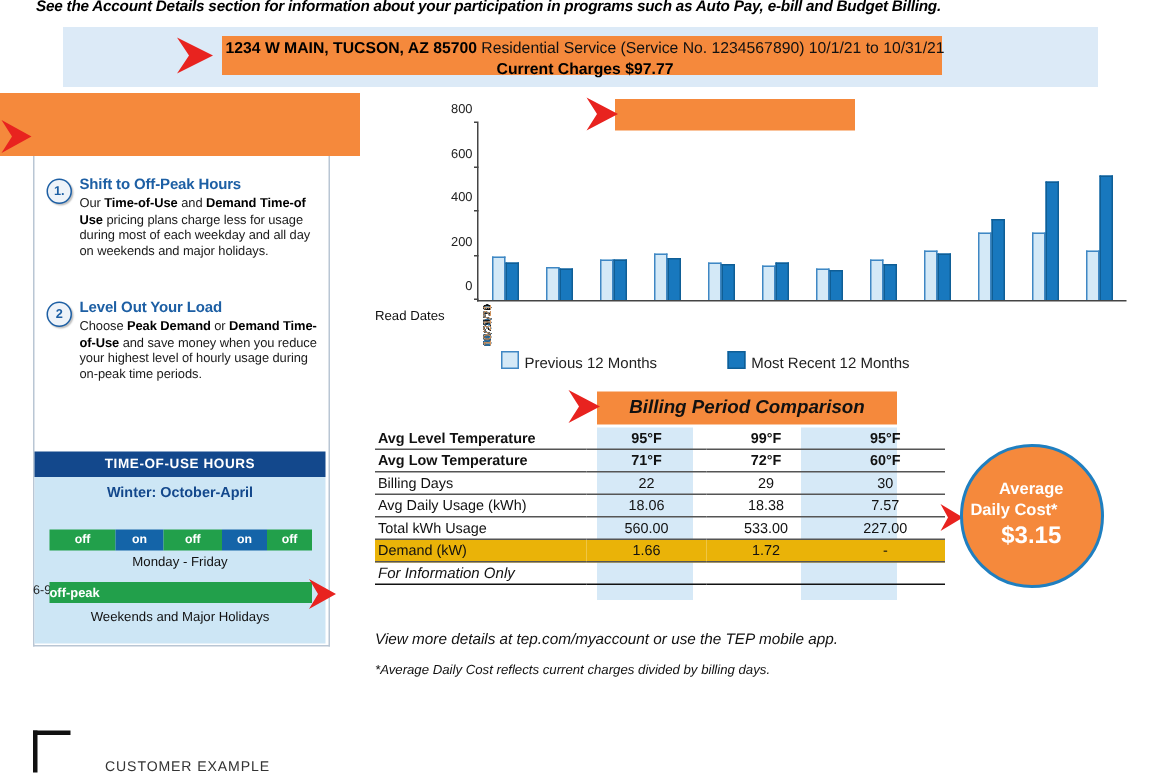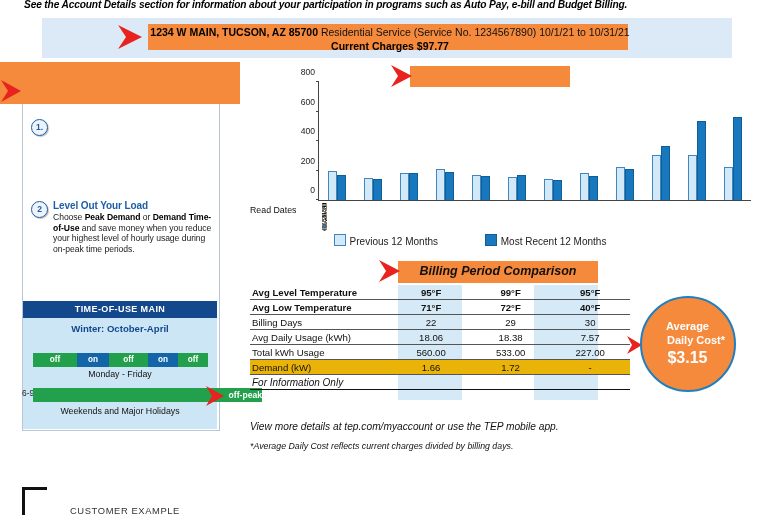--- a/index.html
+++ b/index.html
@@ -75,22 +75,22 @@
     font-size:9.6px;font-weight:bold;color:#13488c;
   }
   #tou-times{left:22px;top:340px;width:164px;font-size:8.4px;color:#222;margin-top:48px;}
   #tou-times span{display:inline-block;}
   #tou-bar{left:33px;top:353px;width:175px;height:14px;display:flex;}
   .seg{flex:0 0 auto;color:#fff;font-size:8.2px;font-weight:bold;text-align:center;line-height:14px;}
   .seg.off{background:#22a04b;}
   .seg.on{background:#1464a8;}
   #tou-days{left:23px;top:369px;width:194px;text-align:center;font-size:8.8px;color:#111;}
   #tou-bar2{
-    left:33px;top:388px;width:195px;height:14px;background:#22a04b;
-    color:#fff;font-size:8.6px;font-weight:bold;text-align:right;line-height:14px;padding-left:34px;
+    left:33px;top:388px;width:175px;height:14px;background:#22a04b;
+    color:#fff;font-size:8.6px;font-weight:bold;text-align:left;line-height:14px;
   }
   #tou-days2{left:23px;top:406px;width:194px;text-align:center;font-size:8.8px;color:#111;}
   #tou-arrow{left:205px;top:385px;width:26px;height:22px;}
 
   
   #chart-wrap{left:250px;top:62px;width:520px;height:175px;}
   #chart-orange{left:410px;top:66px;width:160px;height:21px;background:#f5893c;}
   #chart-arrow{left:390px;top:64px;width:30px;height:25px;}
 
   #plot{
@@ -161,21 +161,21 @@
     left:250px;top:441px;width:400px;font-size:8.8px;font-style:italic;color:#111;
   }
 
   
   #adc-circle{
     left:640px;top:296px;width:96px;height:96px;border-radius:50%;
     background:#f5893c;border:2.5px solid #1f7fc0;
     color:#fff;text-align:center;box-sizing:border-box;
   }
   #adc-l1{position:absolute;left:0;top:22px;width:91px;font-size:11px;font-weight:bold;}
-  #adc-l2{position:absolute;left:0;top:36px;width:68px;font-size:11px;font-weight:bold;padding-left:20px;}
+  #adc-l2{position:absolute;left:0;top:36px;width:68px;font-size:11px;font-weight:bold;}
   #adc-l3{position:absolute;left:0;top:51px;width:91px;font-size:16px;font-weight:bold;}
   #adc-arrow{left:626px;top:335px;width:22px;height:20px;}
 
   
   #corner{left:22px;top:487px;width:22px;height:28px;
     border-left:3px solid #111;border-top:3px solid #111;}
   #cust-example{left:70px;top:505px;font-size:9.4px;color:#333;letter-spacing:.6px;}
 </style>
 </head>
 <body>
@@ -193,31 +193,35 @@
 <div class="abs" id="account-line2">Current Charges $97.77</div>
 
 <div class="abs" id="left-banner"></div>
 <svg class="abs" id="left-banner-arrow" viewBox="0 0 30 26">
   <path d="M1 2 L21 13 L1 24 L8 13 Z" fill="#e8231f"></path>
 </svg>
 
 <div class="abs" id="tips-panel">
   <div class="tip" style="top:14px;">
     <div class="tip-num">1.</div>
+    <div class="tip-body">
+      <div class="tip-title">Shift to Off-Peak Hours</div>
+      <div class="tip-text"><span>Our </span><b>Time-of-Use</b><span> and </span><b>Demand Time-of Use</b><span> pricing plans charge less for usage during most of each weekday and all day on weekends and major holidays.</span></div>
+    </div>
   </div>
   <div class="tip" style="top:96px;">
     <div class="tip-num">2</div>
     <div class="tip-body">
       <div class="tip-title">Level Out Your Load</div>
       <div class="tip-text"><span>Choose </span><b>Peak Demand</b><span> or </span><b>Demand Time-of-Use</b><span> and save money when you reduce your highest level of hourly usage during on-peak time periods.</span></div>
     </div>
   </div>
 </div>
 
-<div class="abs" id="tou-head">TIME-OF-USE MAIN</div>
+<div class="abs" id="tou-head">TIME-OF-USE HOURS</div>
 <div class="abs" id="tou-body"></div>
 <div class="abs" id="tou-season">Winter: October-April</div>
 <div class="abs" id="tou-times">
   <span>6-9 a.m.</span>
   <span style="width:38px;"></span>
   <span>6-9 p.m.</span>
 </div>
 <div class="abs" id="tou-bar">
     <div class="seg off" style="width: 44px;">off</div>
     <div class="seg on" style="width: 32px;">on</div>
@@ -372,21 +376,21 @@
       <tr class="b thin">
         <td class="lbl">Avg Level Temperature</td>
         <td class="val">95°F</td>
         <td class="val">99°F</td>
         <td class="val">95°F</td>
       </tr>
       <tr class="b thin">
         <td class="lbl">Avg Low Temperature</td>
         <td class="val">71°F</td>
         <td class="val">72°F</td>
-        <td class="val">40°F</td>
+        <td class="val">60°F</td>
       </tr>
       <tr class="thin">
         <td class="lbl">Billing Days</td>
         <td class="val">22</td>
         <td class="val">29</td>
         <td class="val">30</td>
       </tr>
       <tr class="thin">
         <td class="lbl">Avg Daily Usage (kWh)</td>
         <td class="val">18.06</td>

